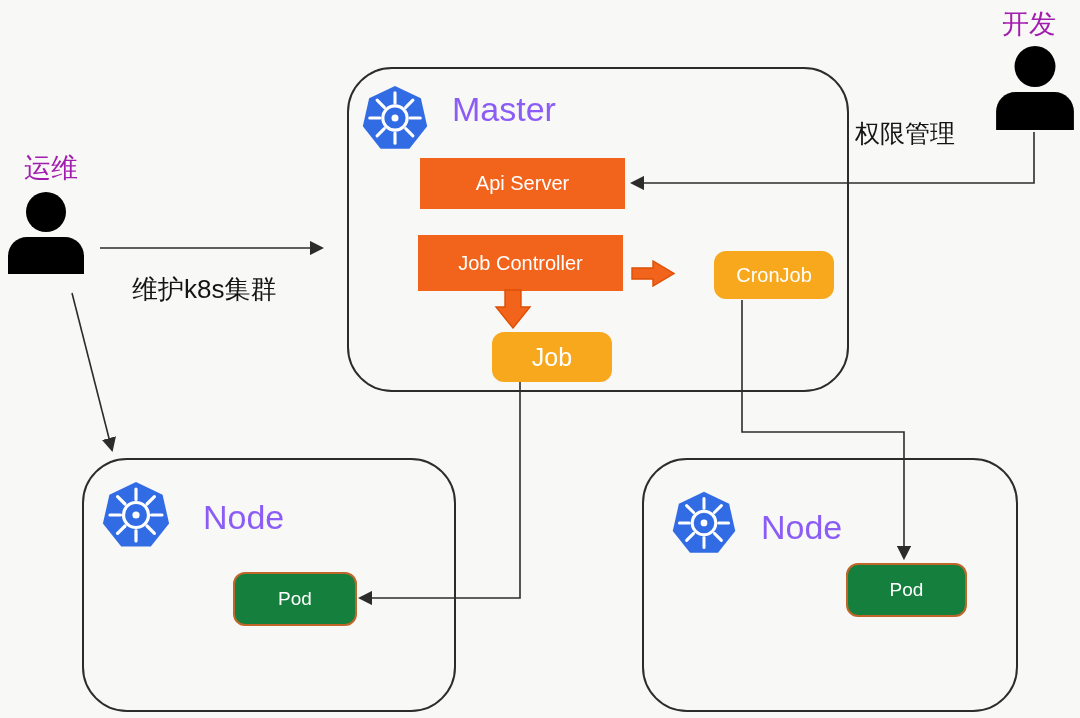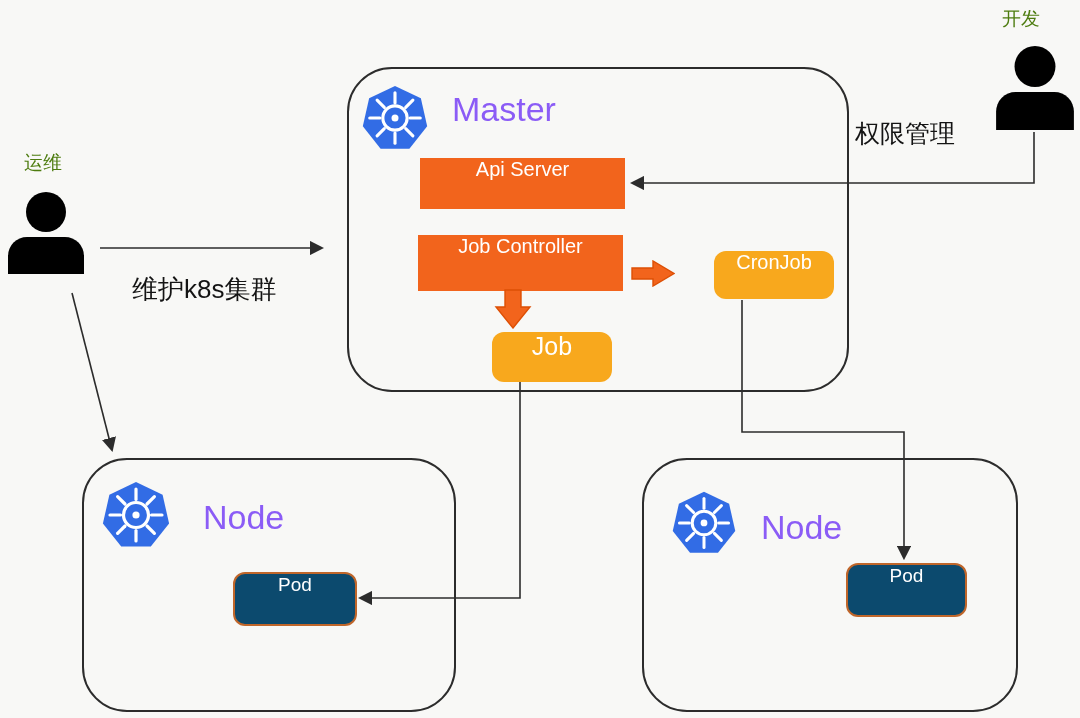--- a/index.html
+++ b/index.html
@@ -10,27 +10,27 @@
     color:#161616;
   }
   svg.connectors { position:absolute; left:0; top:0; width:1080px; height:718px; z-index:1; }
   .group-box {
     position:absolute; border:2px solid #2c2c2c; border-radius:45px;
     background:transparent; z-index:2;
   }
   .group-title { position:absolute; font-size:34px; color:#8b5cf6; z-index:3; white-space:nowrap; }
   .k8s-logo { position:absolute; z-index:3; }
   .shape {
-    position:absolute; display:flex; justify-content:center;
+    position:absolute; display:flex; align-items:center; justify-content:center;
     color:#ffffff; z-index:4; white-space:nowrap;
   }
   .rect-orange { background:#f2641c; font-size:20px; }
   .round-amber { background:#f8a81d; border-radius:12px; font-size:20px;margin-left:32px; }
-  .round-cyan  { background:#0c4a6e; border:2px solid #c0662a; border-radius:12px; font-size:19px; }
-  .actor-label { position:absolute; font-size:19px; color:#4d7c0f; z-index:3; white-space:nowrap; }
+  .round-cyan  { background:#15803d; border:2px solid #c0662a; border-radius:12px; font-size:19px; }
+  .actor-label { position:absolute; font-size:27px; color:#a21caf; z-index:3; white-space:nowrap; }
   .edge-label  { position:absolute; font-size:26px; color:#141414; z-index:3; white-space:nowrap; }
   .person { position:absolute; z-index:3; }
   .block-arrow { position:absolute; z-index:4; }
 </style>
 </head>
 <body>
 
 <div class="canvas">
 
   <svg class="connectors" viewBox="0 0 1080 718" fill="none">

